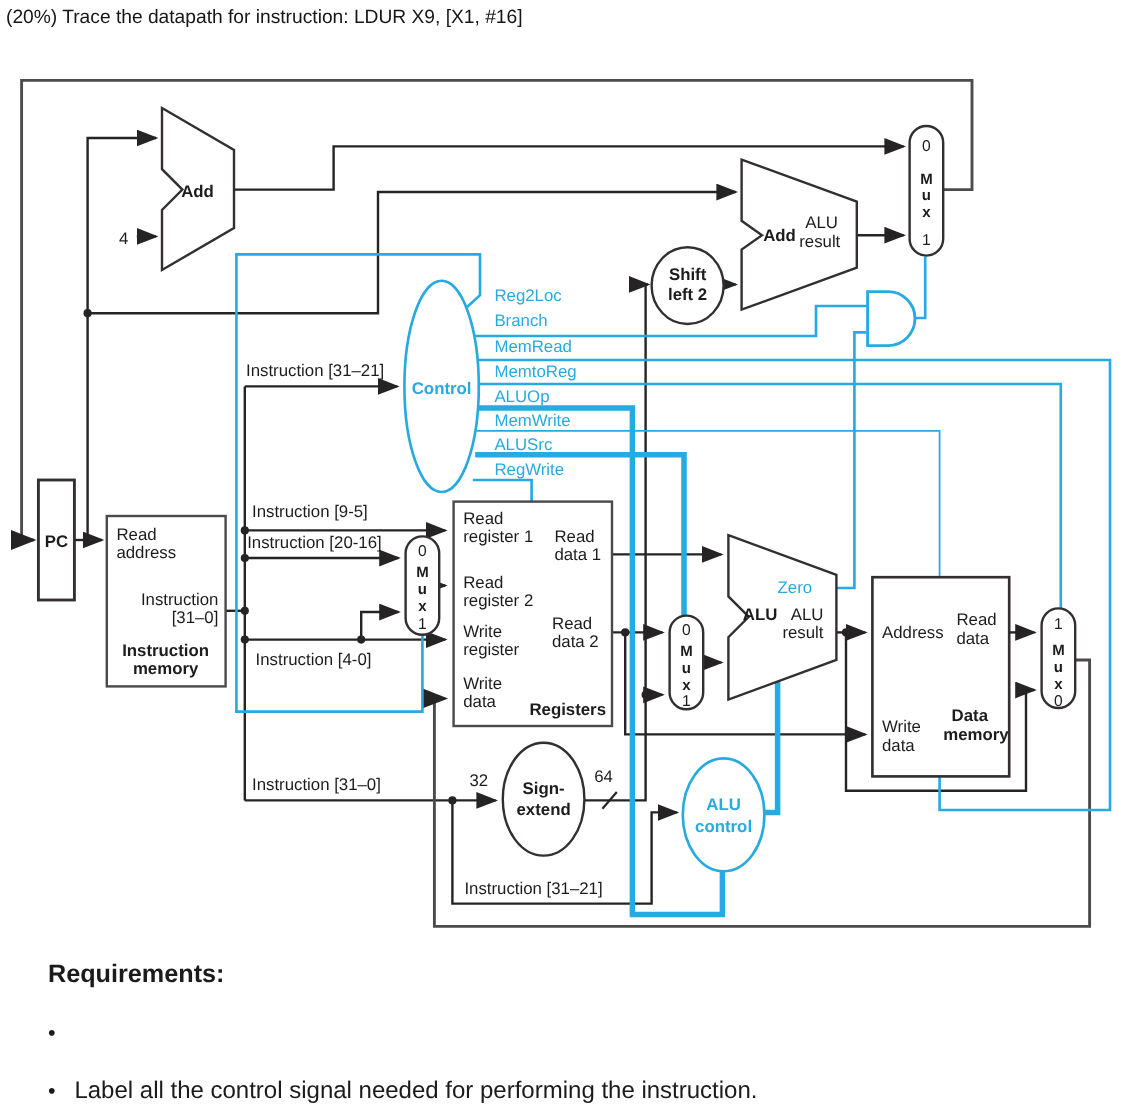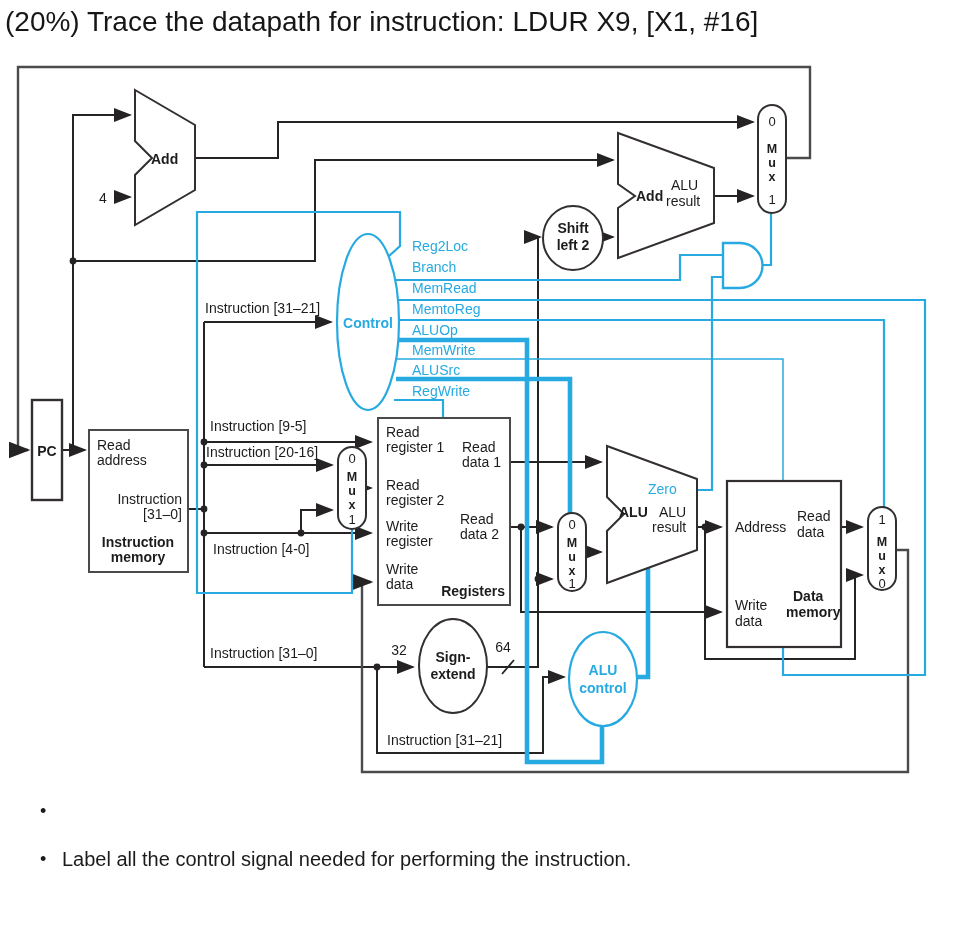--- a/index.html
+++ b/index.html
@@ -1,18 +1,18 @@
 <!DOCTYPE html>
 <html><head>
 <meta charset="utf-8">
 <style>
   html,body{margin:0;padding:0;background:#ffffff;}
   .page{position:relative;width:954px;height:930px;background:#fff;overflow:hidden;
         font-family:"Liberation Sans", sans-serif;color:#1b1b1b;}
-  .title{position:absolute;left:5px;top:6px;font-size:28px;color:#161616;}
+  .title{position:absolute;left:5px;top:6px;font-size:16px;color:#161616;}
   svg{position:absolute;left:0;top:0;}
   svg text{font-family:"Liberation Sans", sans-serif;font-size:14px;fill:#1c1c1c;}
   text.b{font-weight:bold;}
   text.cy{fill:#27aae1;}
   text.muxl{font-size:12.5px;font-weight:bold;}
   text.muxn{font-size:13px;}
   .req{position:absolute;left:40px;top:800px;width:890px;}
   .req-head{font-size:21px;font-weight:bold;margin-bottom:26px;}
   .bullet-row{display:flex;align-items:flex-start;font-size:20px;margin-bottom:26px;}
   .bullet-glyph{width:22px;flex:0 0 22px;font-size:18px;padding-top:1px;}
@@ -206,20 +206,21 @@
     <text class="b" x="786" y="617">memory</text>
 
     <text class="muxn" x="882" y="524" text-anchor="middle">1</text>
     <text class="muxl" x="882" y="546" text-anchor="middle">M</text>
     <text class="muxl" x="882" y="560" text-anchor="middle">u</text>
     <text class="muxl" x="882" y="574" text-anchor="middle">x</text>
     <text class="muxn" x="882" y="588" text-anchor="middle">0</text>
   </svg>
 
   <div class="req">
+    <div class="req-head">Requirements:</div>
     <div class="bullet-row">
       <span class="bullet-glyph">•</span>
     </div>
     <div class="bullet-row">
       <span class="bullet-glyph">•</span>
       <span>Label all the control signal needed for performing the instruction.</span>
     </div>
   </div>
 
 </div>

